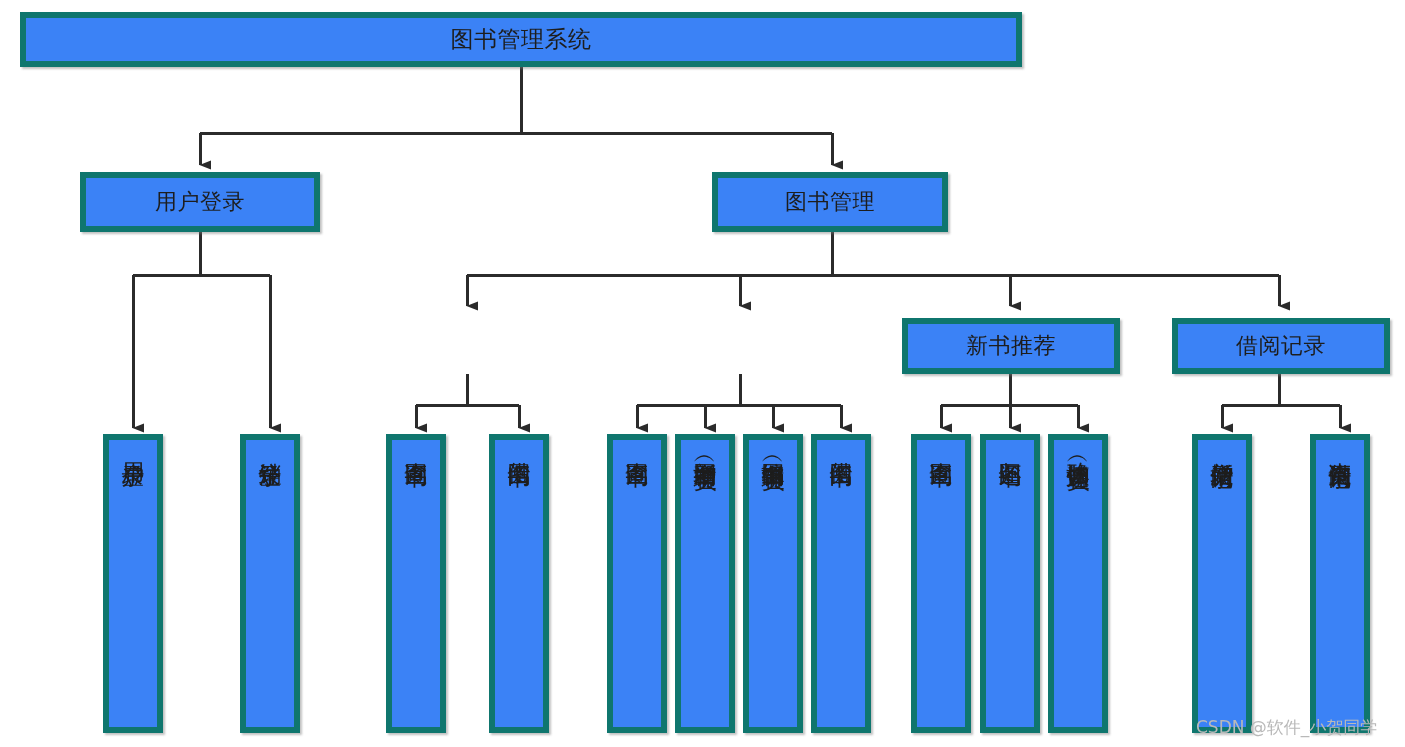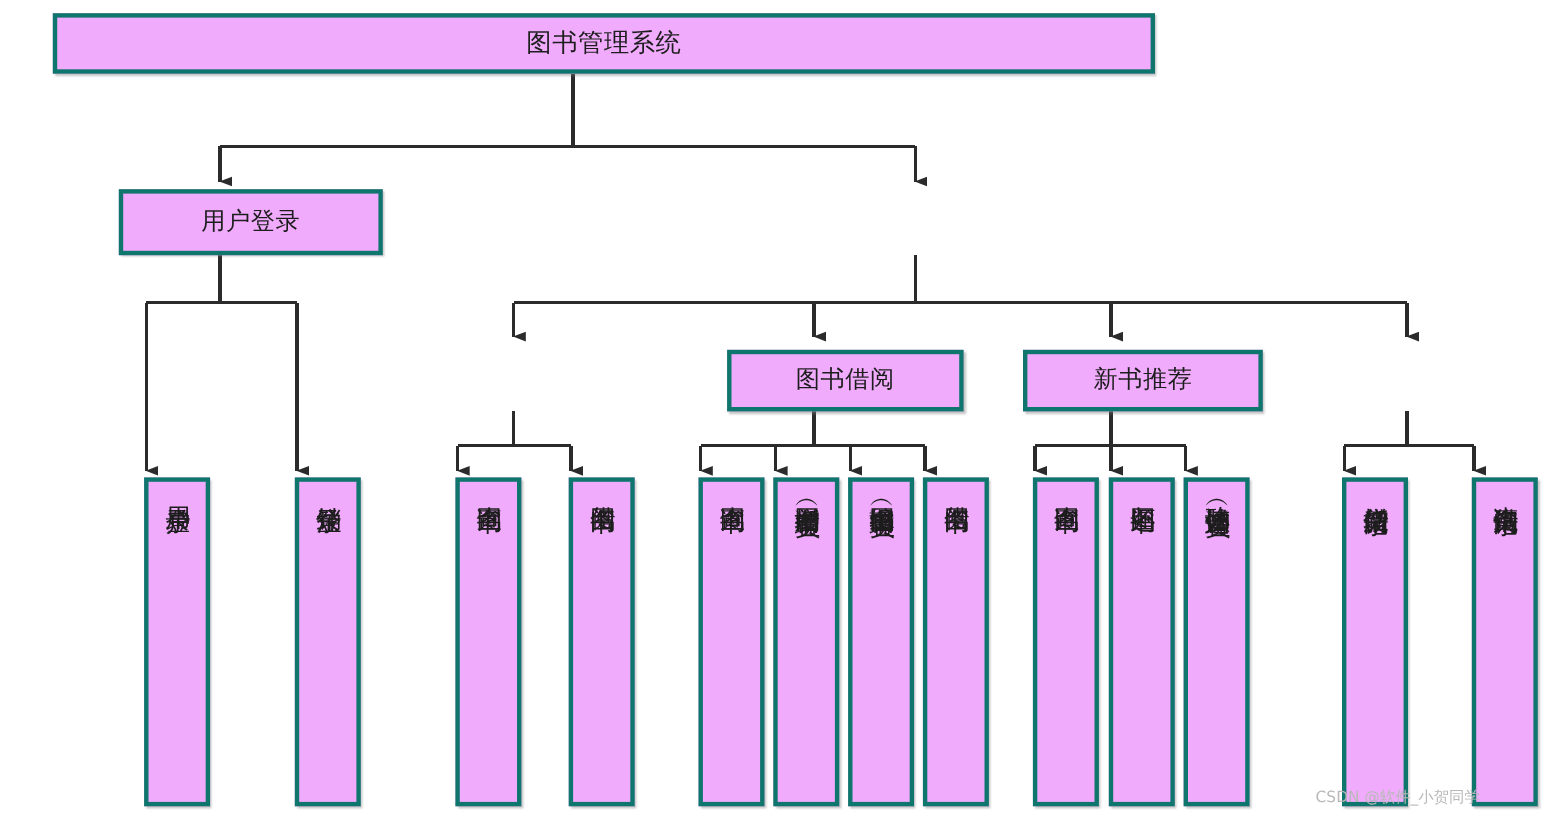--- a/index.html
+++ b/index.html
@@ -22,29 +22,28 @@
     position: absolute;
     left: 0;
     top: 0;
     width: 1405px;
     height: 747px;
     pointer-events: none;
   }
   .node {
     position: absolute;
     box-sizing: border-box;
-    background: #f0abfc;
-    border: 4px solid #0f766e;
+    background: #3b82f6;
+    border: 6px solid #0f766e;
     box-shadow: 2px 2px 2px rgba(120,120,120,0.45);
     display: flex;
     align-items: center;
     justify-content: center;
     color: #1d1d1d;
     z-index: 2;
-    margin-left: 28px;
   }
   .node .label {
     display: block;
     text-align: center;
     line-height: 1.18;
     letter-spacing: 0.5px;
   }
   
   .node.h .label {
     font-size: 22px;
@@ -61,21 +60,21 @@
     writing-mode: vertical-rl;
     text-orientation: upright;
     font-size: 23px;
     line-height: 1.0;
     letter-spacing: 1px;
     white-space: nowrap;
     margin: 0 auto;
   }
   .watermark {
     position: absolute;
-    font-size: 14px;
+    font-size: 17px;
     color: #b9b9b9;
     white-space: nowrap;
     z-index: 5;
     font-family: "DejaVu Sans", "Liberation Sans", sans-serif;
   }
 </style>
 </head>
 <body>
 
 <div id="canvas">
@@ -132,30 +131,33 @@
   </svg>
 
   <div class="node h root" style="left:20px; top:12px; width:1002px; height:55px;">
     <span class="label">图书管理系统</span>
   </div>
 
   <div class="node h" style="left:80px; top:172px; width:240px; height:60px;">
     <span class="label">用户登录</span>
   </div>
 
-
-
-  <div class="node h" style="left:633px; top:318px; width:215px; height:56px;">
-    <span class="label">图书借阅</span>
-  </div>
+  <div class="node h" style="left:712px; top:172px; width:236px; height:60px;">
+    <span class="label">图书管理</span>
+  </div>
+
+
 
   <div class="node h" style="left:902px; top:318px; width:218px; height:56px;">
     <span class="label">新书推荐</span>
   </div>
 
+  <div class="node h" style="left:1172px; top:318px; width:218px; height:56px;">
+    <span class="label">借阅记录</span>
+  </div>
 
   <div class="node v" style="left:103px; top:434px; width:60px; height:299px;">
     <span class="label">用户登录</span>
   </div>
 
   <div class="node v" style="left:240px; top:434px; width:60px; height:299px;">
     <span class="label">注销登录</span>
   </div>
 
   <div class="node v" style="left:386px; top:434px; width:60px; height:299px;">

